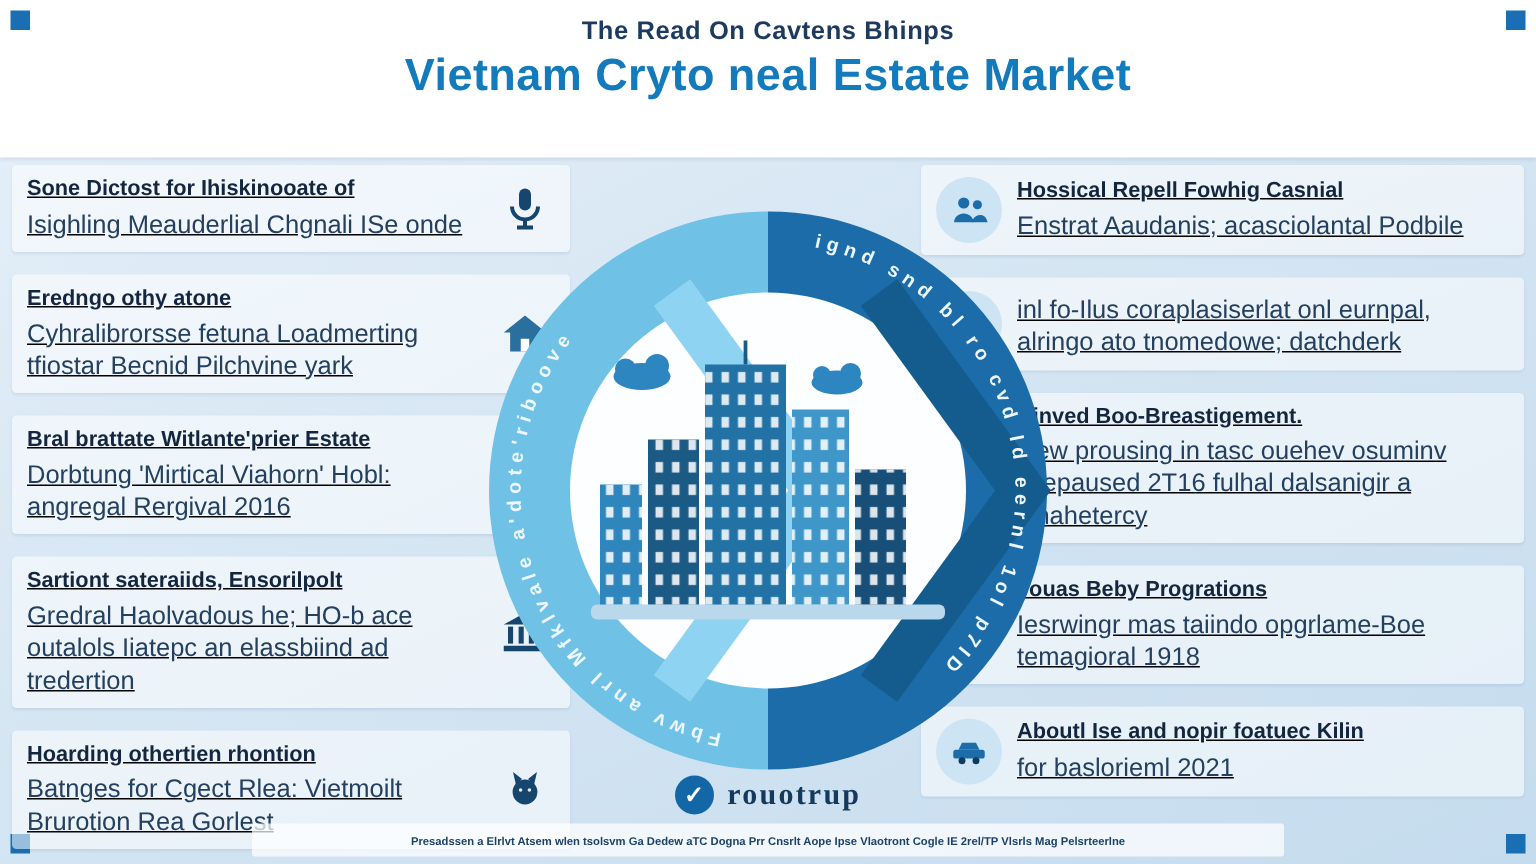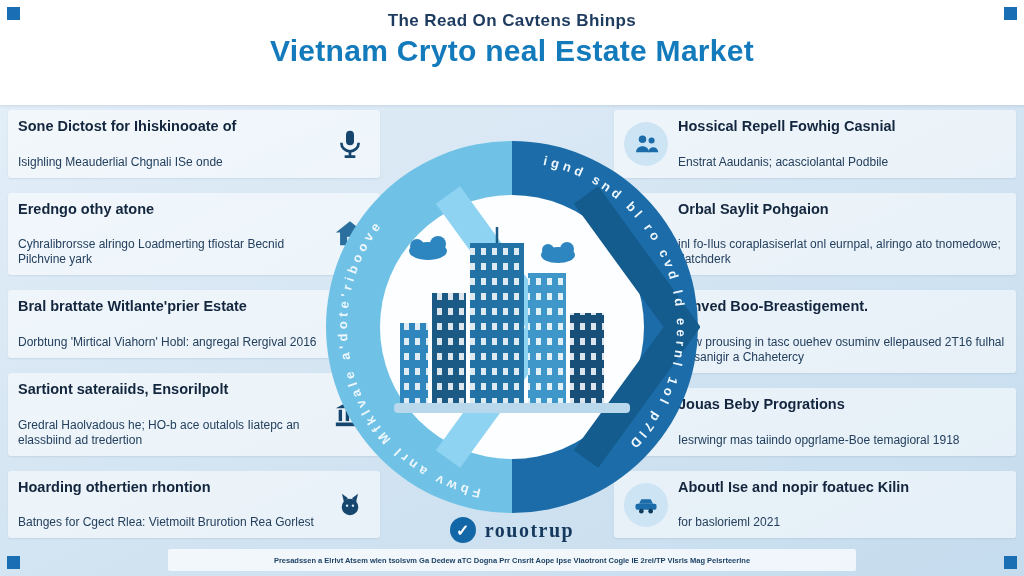--- a/index.html
+++ b/index.html
@@ -11,23 +11,23 @@
           text-align:center;box-shadow:0 1px 3px rgba(30,60,90,.12);}
   .kicker{padding-top:11px;font-size:17px;font-weight:bold;color:#1d3a5f;letter-spacing:.4px;}
   .title{margin-top:3px;font-size:30px;font-weight:bold;color:#137abc;letter-spacing:.3px;}
   .corner{position:absolute;width:13px;height:13px;background:#1a6fb4;}
   .tl{top:7px;left:7px}.tr{top:7px;right:7px}.bl{bottom:7px;left:7px}.br{bottom:7px;right:7px}
   
   .left-col{position:absolute;left:8px;top:110px;width:372px;display:flex;flex-direction:column;gap:15px;}
   .right-col{position:absolute;left:614px;top:110px;width:402px;display:flex;flex-direction:column;gap:15px;}
   .panel{background:rgba(255,255,255,.55);border-radius:3px;padding:8px 10px;
          display:flex;align-items:center;gap:10px;box-shadow:0 1px 2px rgba(40,80,120,.10);}
-  .txt{flex:1;min-width:0;}
+  .txt{flex:1;min-width:0;text-decoration:underline;}
   .heading{font-size:14.5px;font-weight:bold;color:#13263e;line-height:1.22;}
-  .bodytext{font-size:12px;color:#24405e;line-height:1.25;margin-top:19px;}
+  .bodytext{font-size:17px;color:#24405e;line-height:1.25;margin-top:3px;}
   .icon-plain{flex:0 0 40px;width:40px;display:flex;align-items:center;justify-content:center;}
   .icon-circle{flex:0 0 44px;width:44px;height:44px;border-radius:50%;background:#cde4f5;
                display:flex;align-items:center;justify-content:center;}
   .plus-ring{width:25px;height:25px;border:2.5px solid #1b6ca8;border-radius:50%;
              display:flex;align-items:center;justify-content:center;
              font-size:20px;font-weight:bold;color:#1b6ca8;line-height:1;}
   
   .center-wrap{position:absolute;left:324px;top:139px;width:376px;height:376px;}
   
   .brand{position:absolute;left:0;right:0;top:516px;height:28px;
@@ -67,21 +67,21 @@
             <rect x="9" y="2" width="6" height="11" rx="3" fill="#16456e"></rect>
             <path d="M5.5 11a6.5 6.5 0 0 0 13 0" fill="none" stroke="#16456e" stroke-width="2"></path>
             <path d="M12 17.5v3M8 21.5h8" stroke="#16456e" stroke-width="2" fill="none"></path>
           </svg>
       </span>
     </div>
 
     <div class="panel">
       <div class="txt">
         <div class="heading">Eredngo othy atone</div>
-        <div class="bodytext">Cyhralibrorsse alringo Loadmerting tfiostar Becnid Pilchvine yark</div>
+        <div class="bodytext">Cyhralibrorsse fetuna Loadmerting tfiostar Becnid Pilchvine yark</div>
       </div>
       <span class="icon-plain">
         <svg width="34" height="34" viewBox="0 0 24 24">
             <path d="M12 3 L22 11 L19 11 L19 20 L5 20 L5 11 L2 11 Z" fill="#2a6f9e"></path>
             <rect x="10" y="14" width="4" height="6" fill="#ffffff"></rect>
           </svg>
       </span>
     </div>
 
     <div class="panel">
@@ -150,21 +150,20 @@
 
     <div class="panel">
       <span class="icon-circle">
         <svg width="26" height="26" viewBox="0 0 24 24">
             <path d="M8.5 10V7.5a3.5 3.5 0 0 1 7 0V10" fill="none" stroke="#1b6ca8" stroke-width="2.2"></path>
             <rect x="5.5" y="10" width="13" height="9.5" rx="1.6" fill="#1b6ca8"></rect>
             <circle cx="12" cy="14.5" r="1.4" fill="#cde4f5"></circle>
           </svg>
       </span>
       <div class="txt">
-        <div class="heading">Orbal Saylit Pohgaion</div>
         <div class="bodytext">inl fo-Ilus coraplasiserlat onl eurnpal, alringo ato tnomedowe; datchderk</div>
       </div>
     </div>
 
     <div class="panel">
       <span class="icon-circle">
         <span class="plus-ring">+</span>
       </span>
       <div class="txt">
         <div class="heading">Dinved Boo-Breastigement.</div>

